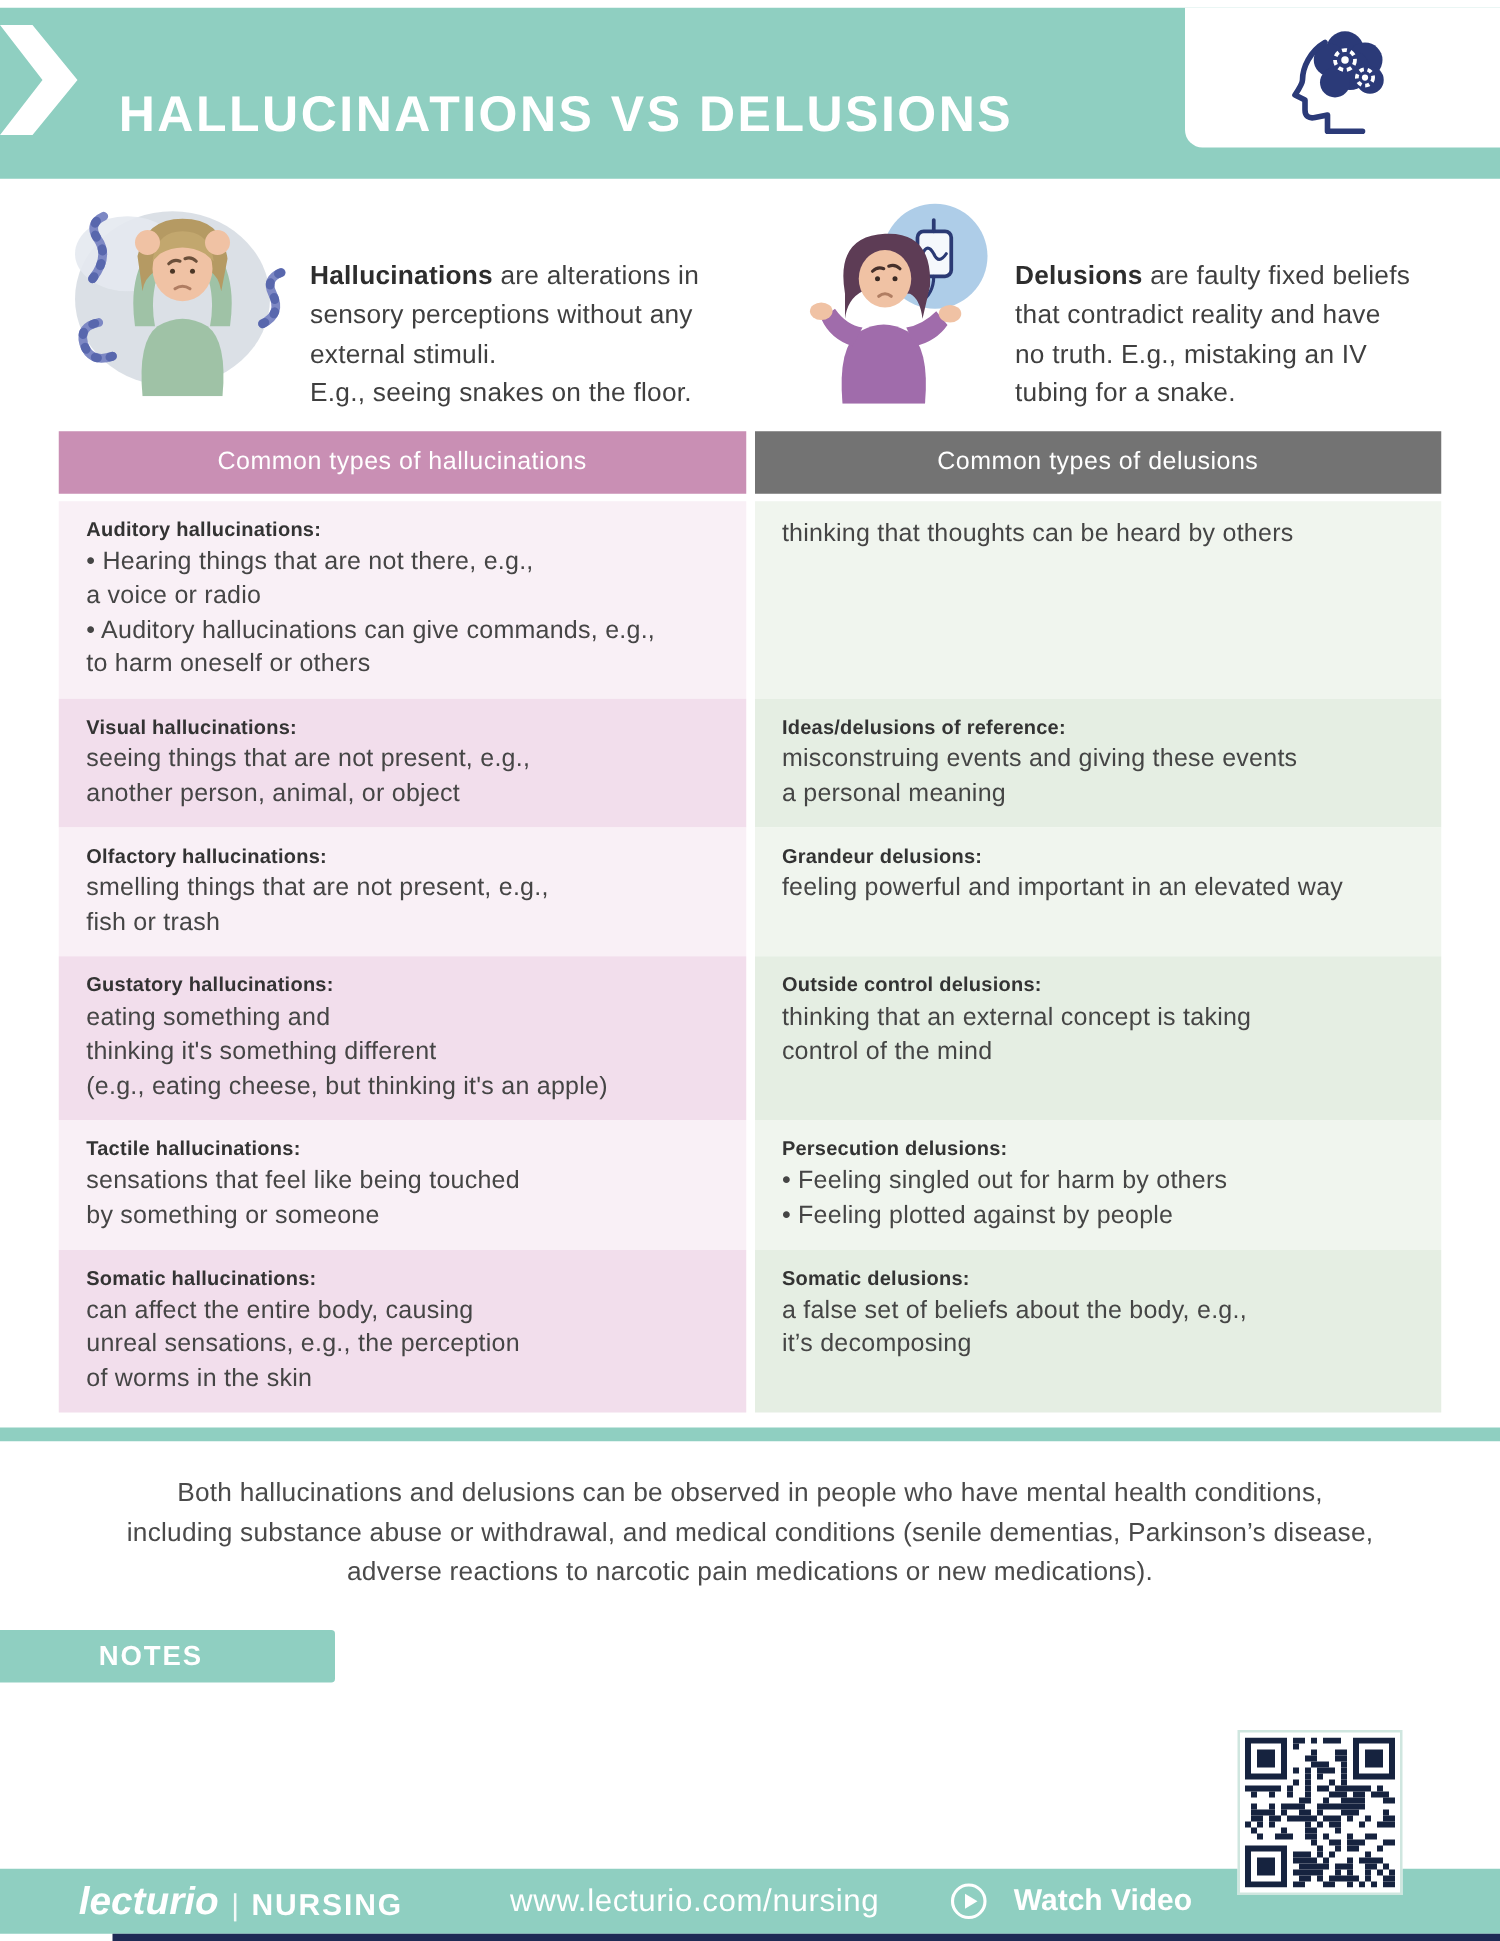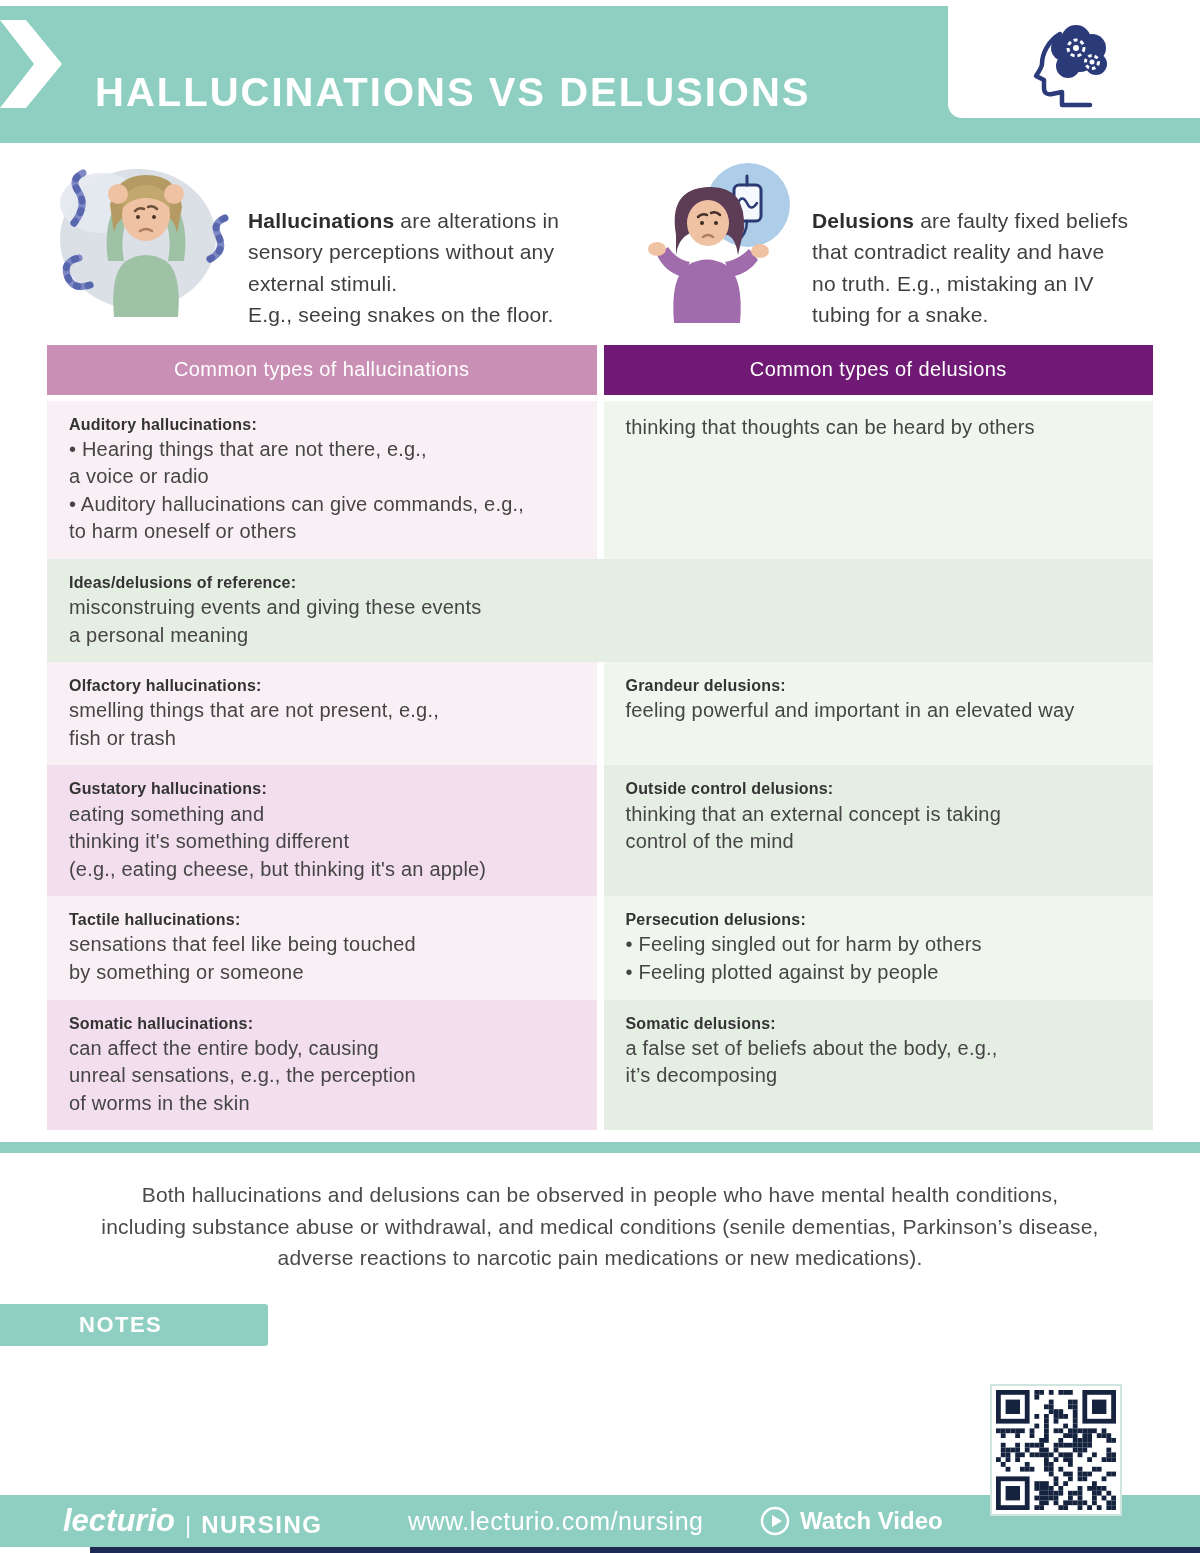--- a/index.html
+++ b/index.html
@@ -23,21 +23,21 @@
   .t-hall { width:372px; margin-left:14px; }
   .t-del  { flex:1; margin-left:16px; }
   .illu-del { margin-left:26px; }
 
   
   .ctable { margin:14px 47px 0 47px; }
   .thead { display:flex; gap:7px; margin-bottom:6px; }
   .th { flex:1; height:50px; display:flex; align-items:center; justify-content:center;
         color:#ffffff; font-size:20px; letter-spacing:.4px; }
   .th.hall { background:#c98fb4; }
-  .th.del  { background:#701a75; }
+  .th.del  { background:#737373; }
   .trow { display:flex; gap:7px; }
   .cell { flex:1; padding:13px 26px 13px 22px; }
   .cell-title { font-weight:bold; font-size:16px; color:#333333; line-height:1.38; letter-spacing:.2px; }
   .cell-body  { font-size:20px; color:#454545; line-height:1.38; white-space:pre-line; letter-spacing:.2px; }
   .trow.odd  .cell.hall { background:#f9f0f6; }
   .trow.even .cell.hall { background:#f2deec; }
   .trow.odd  .cell.del  { background:#f0f5ee; }
   .trow.even .cell.del  { background:#e5eee3; }
 
   
@@ -53,21 +53,21 @@
 
   .footer { position:absolute; left:0; right:0; bottom:12px; height:52px; background:#8fcfc1; }
   .logo { position:absolute; left:63px; top:50%; transform:translateY(-50%);
           color:#ffffff; display:flex; align-items:flex-end; gap:10px; }
   .logo-script { font-size:31px; font-weight:bold; font-style:italic; }
   .logo-bar { font-size:24px; font-weight:normal; opacity:.9; }
   .logo-suffix { font-size:24px; font-weight:bold; letter-spacing:1.5px; }
   .url { position:absolute; left:408px; top:50%; transform:translateY(-50%);
          color:#ffffff; font-size:25px; letter-spacing:.5px; }
   .watch { position:absolute; left:760px; top:50%; transform:translateY(-50%);
-           display:flex; align-items:center; gap:10px; color:#ffffff; font-size:24px; font-weight:bold; }
+           display:flex; align-items:center; gap:21px; color:#ffffff; font-size:24px; font-weight:bold; }
   .navy-strip { position:absolute; bottom:0; left:90px; right:0; height:12px; background:#1e2a55; }
 </style>
 </head>
 <body>
 
 <div class="page">
 
   <div class="header">
     <svg class="ribbon" width="66" height="88" viewBox="0 0 66 88">
       <polygon points="0,0 26,0 62,44 26,88 0,88 34,44" fill="#ffffff"></polygon>
@@ -169,20 +169,25 @@
 a voice or radio
 • Auditory hallucinations can give commands, e.g.,
 to harm oneself or others</div>
       </div>
       <div class="cell del">
         <div class="cell-body">thinking that thoughts can be heard by others</div>
       </div>
     </div>
 
     <div class="trow even">
+      <div class="cell hall">
+        <div class="cell-title">Visual hallucinations:</div>
+        <div class="cell-body">seeing things that are not present, e.g.,
+another person, animal, or object</div>
+      </div>
       <div class="cell del">
         <div class="cell-title">Ideas/delusions of reference:</div>
         <div class="cell-body">misconstruing events and giving these events
 a personal meaning</div>
       </div>
     </div>
 
     <div class="trow odd">
       <div class="cell hall">
         <div class="cell-title">Olfactory hallucinations:</div>

